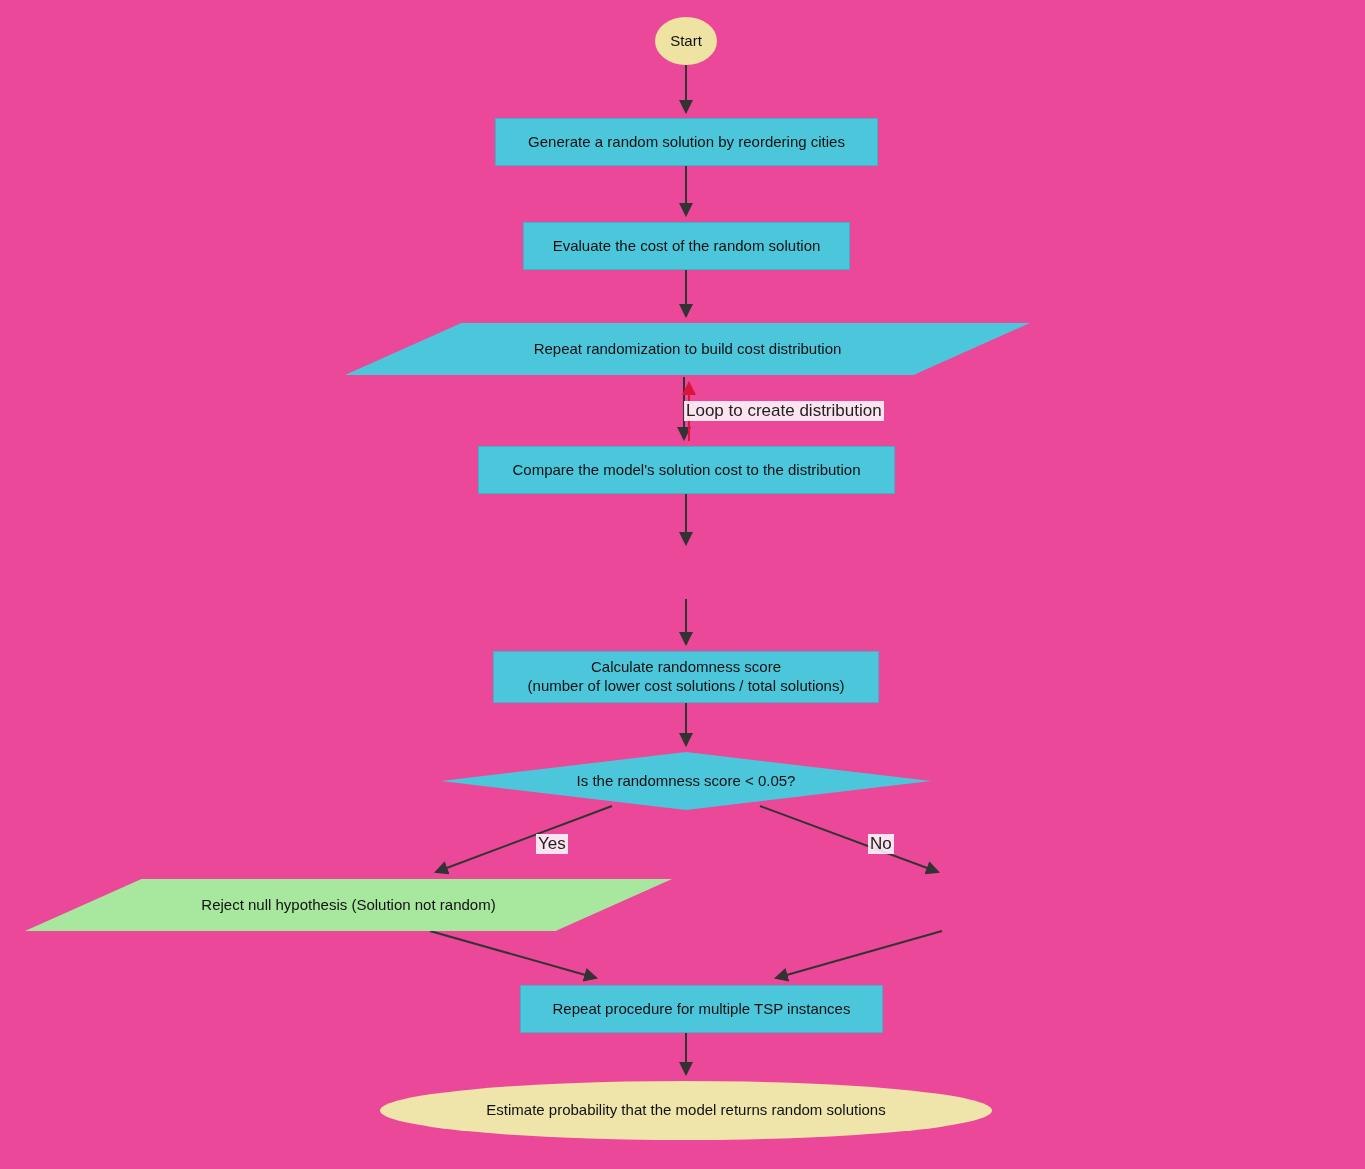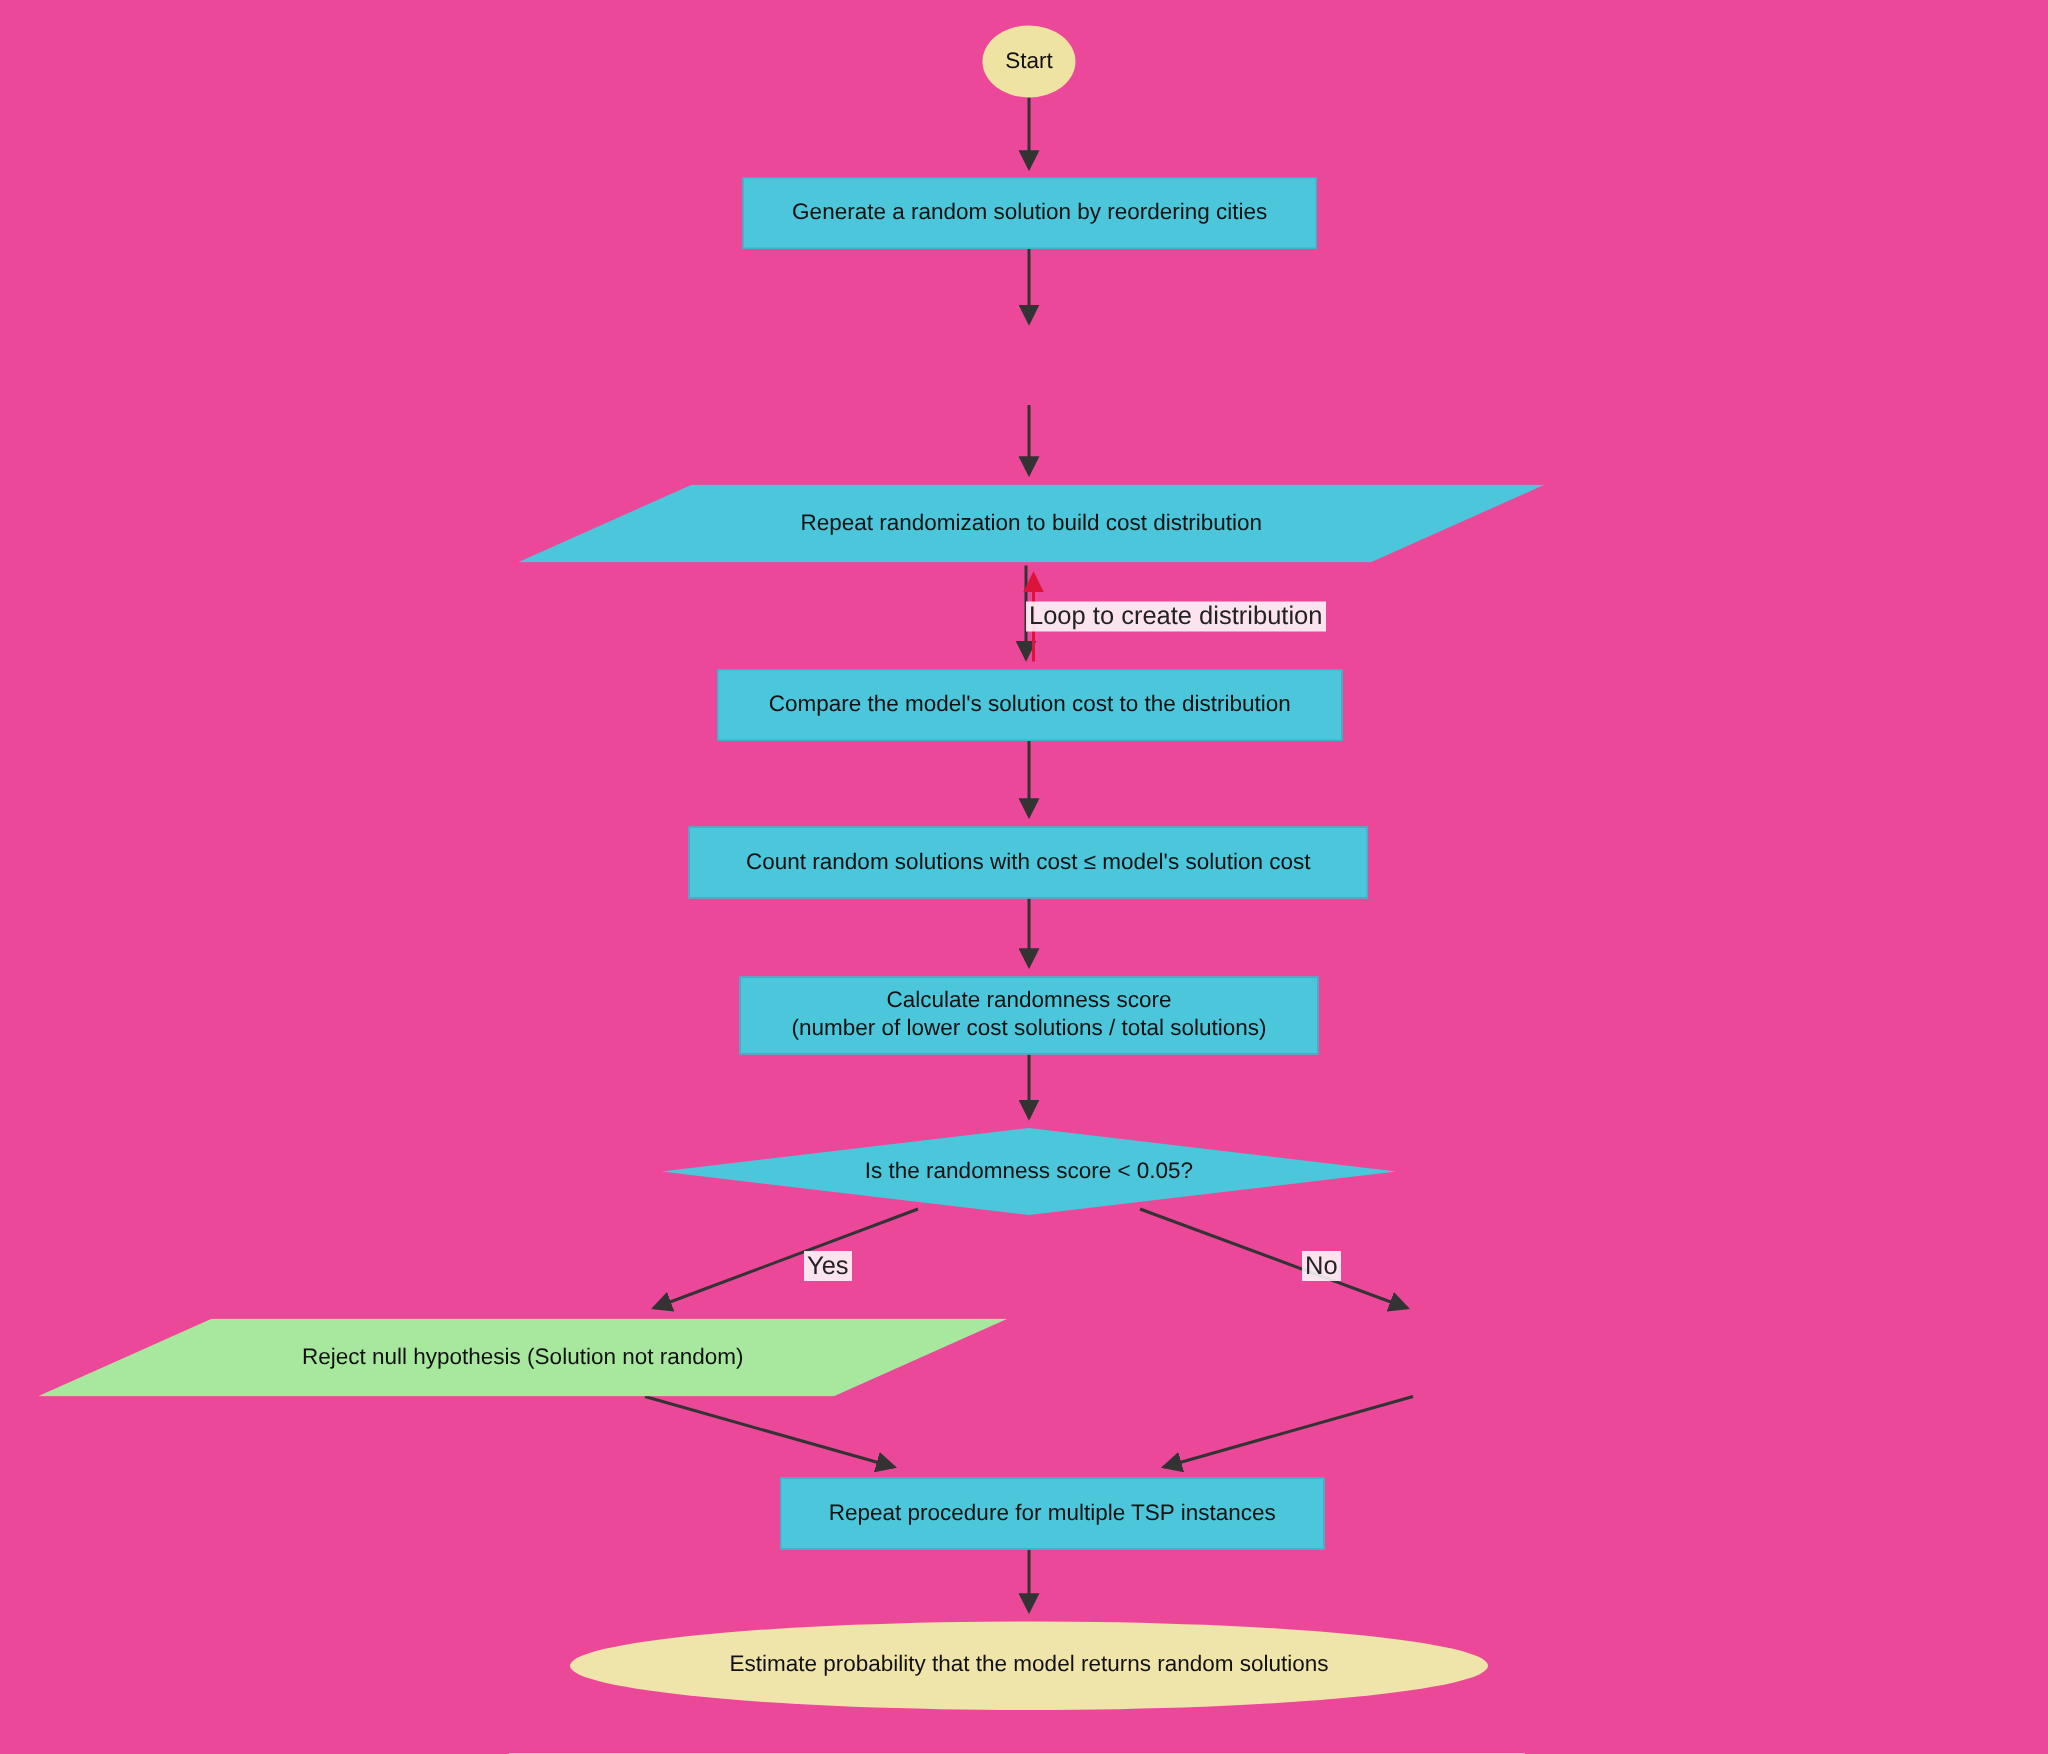--- a/index.html
+++ b/index.html
@@ -101,28 +101,28 @@
     <line class="edge" x1="760" y1="806" x2="938" y2="872" marker-end="url(#ah)"></line>
     <line class="edge" x1="430" y1="931" x2="596" y2="978" marker-end="url(#ah)"></line>
     <line class="edge" x1="942" y1="931" x2="776" y2="978" marker-end="url(#ah)"></line>
     <line class="edge" x1="686" y1="1033" x2="686" y2="1074" marker-end="url(#ah)"></line>
   </svg>
 
   <div class="node terminal-start p-start">Start</div>
 
   <div class="node proc p-generate">Generate a random solution by reordering cities</div>
 
+  <div class="node proc p-evaluate">Evaluate the cost of the random solution</div>
 
   <div class="node proc para p-repeatrand">Repeat randomization to build cost distribution</div>
 
   <div class="edge-label l-loop">Loop to create distribution</div>
 
   <div class="node proc p-compare">Compare the model's solution cost to the distribution</div>
 
-  <div class="node proc p-count">Count random solutions with cost ≤ model's solution cost</div>
 
   <div class="node proc multiline p-score">Calculate randomness score
 (number of lower cost solutions / total solutions)</div>
 
   <div class="node diamond p-decision">Is the randomness score &lt; 0.05?</div>
 
   <div class="edge-label l-yes">Yes</div>
   <div class="edge-label l-no">No</div>
 
   <div class="node reject-fill para2 p-reject">Reject null hypothesis (Solution not random)</div>

